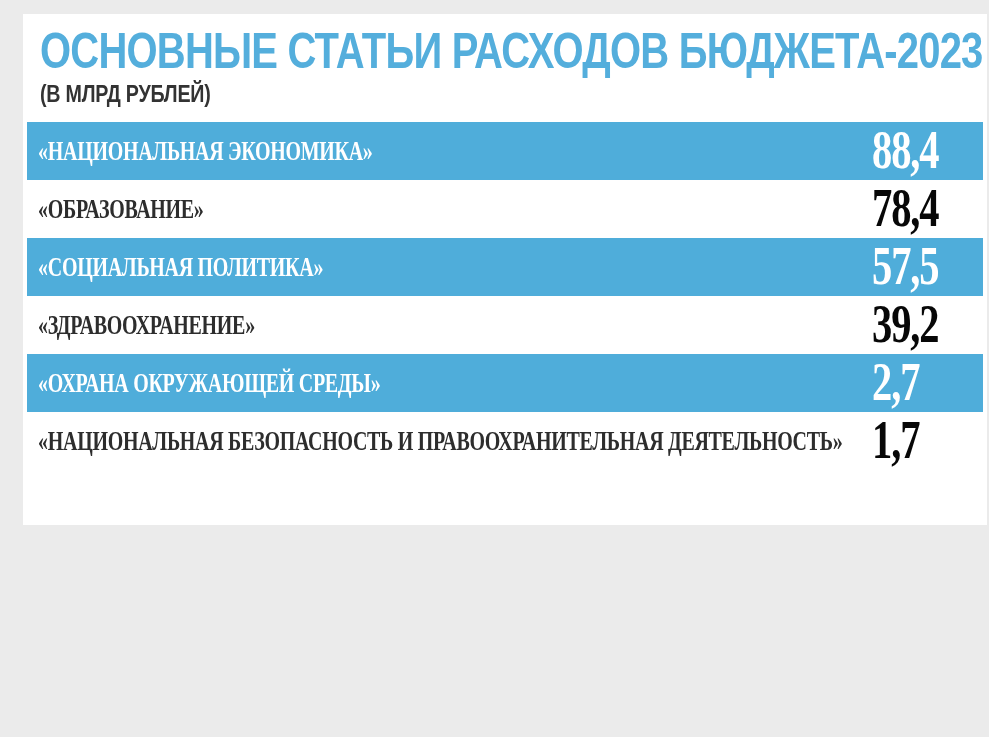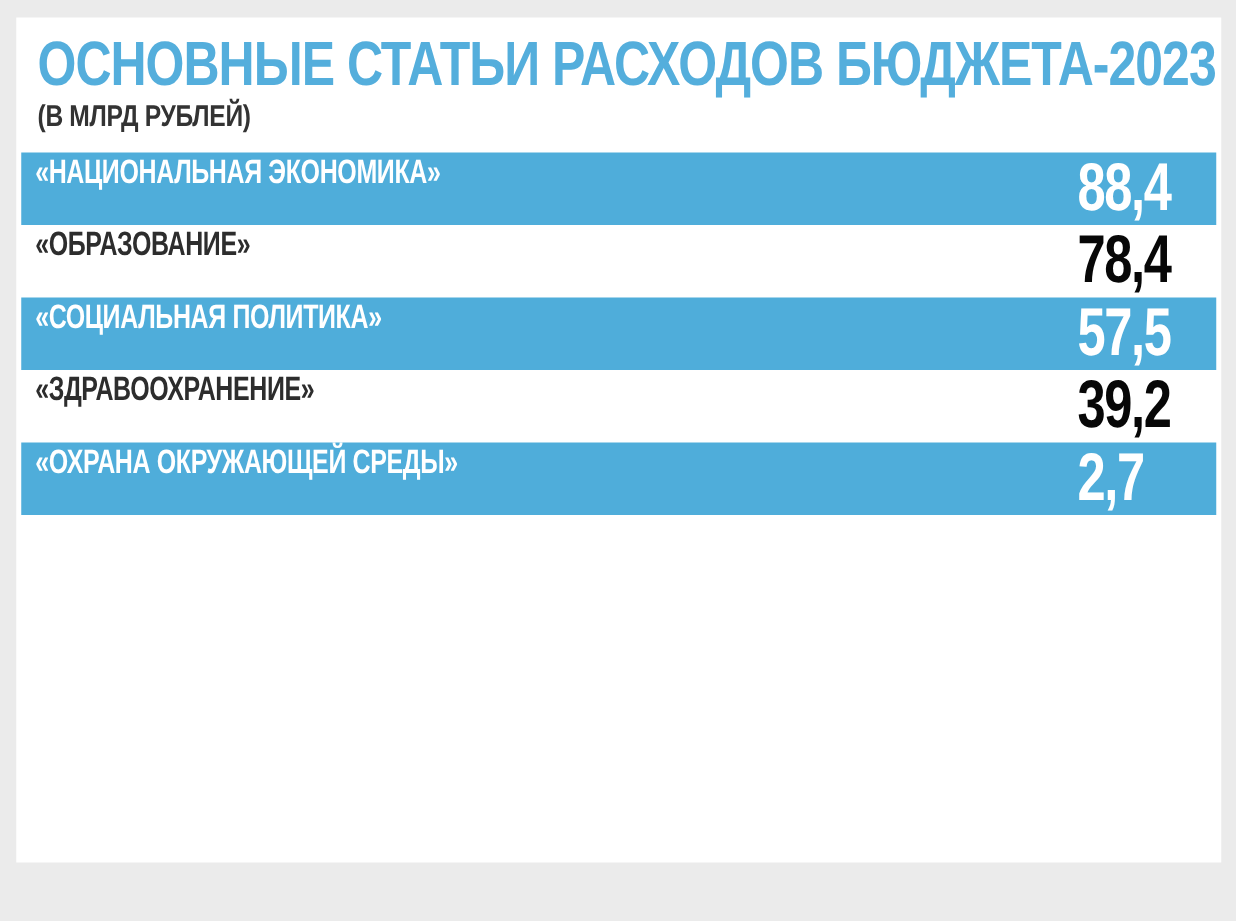--- a/index.html
+++ b/index.html
@@ -5,22 +5,22 @@
   html, body { margin: 0; padding: 0; }
   body {
     width: 989px; height: 737px;
     background: #ebebeb;
     font-family: "Liberation Sans", sans-serif;
     position: relative;
     overflow: hidden;
   }
   .card {
     position: absolute;
-    left: 13px; top: 14px;
-    width: 964px; height: 676px;
+    left: 23px; top: 14px;
+    width: 964px; height: 511px;
     background: #ffffff;
   }
   .header {
     position: absolute;
     left: 17px; top: 8px;
     width: 940px;
   }
   .title {
     font-weight: bold;
     font-size: 50px;
@@ -44,22 +44,24 @@
   }
   .rows {
     position: absolute;
     left: 4px; top: 108px;
     width: 956px;
   }
   .row {
     position: relative;
     height: 58px;
     display: flex;
+    align-items: center;
     color: #2d2d2d;
     background: transparent;
+    font-family: Liberation Serif, serif;
   }
   .row.hl {
     background: #4fadda;
     color: #ffffff;
   }
   .row .label {
     font-weight: bold;
     font-size: 27px;
     letter-spacing: -0.4px;
     padding-left: 15px;
@@ -113,14 +115,18 @@
 
 
 
 
 
   <div class="row hl">
     <span class="label">«ОХРАНА ОКРУЖАЮЩЕЙ СРЕДЫ»</span>
     <span class="value">2,7</span>
   </div>
 
+  <div class="row">
+    <span class="label">«НАЦИОНАЛЬНАЯ БЕЗОПАСНОСТЬ И ПРАВООХРАНИТЕЛЬНАЯ ДЕЯТЕЛЬНОСТЬ»</span>
+    <span class="value">1,7</span>
+  </div>
 </div>
 </div>
 
 </body></html>

